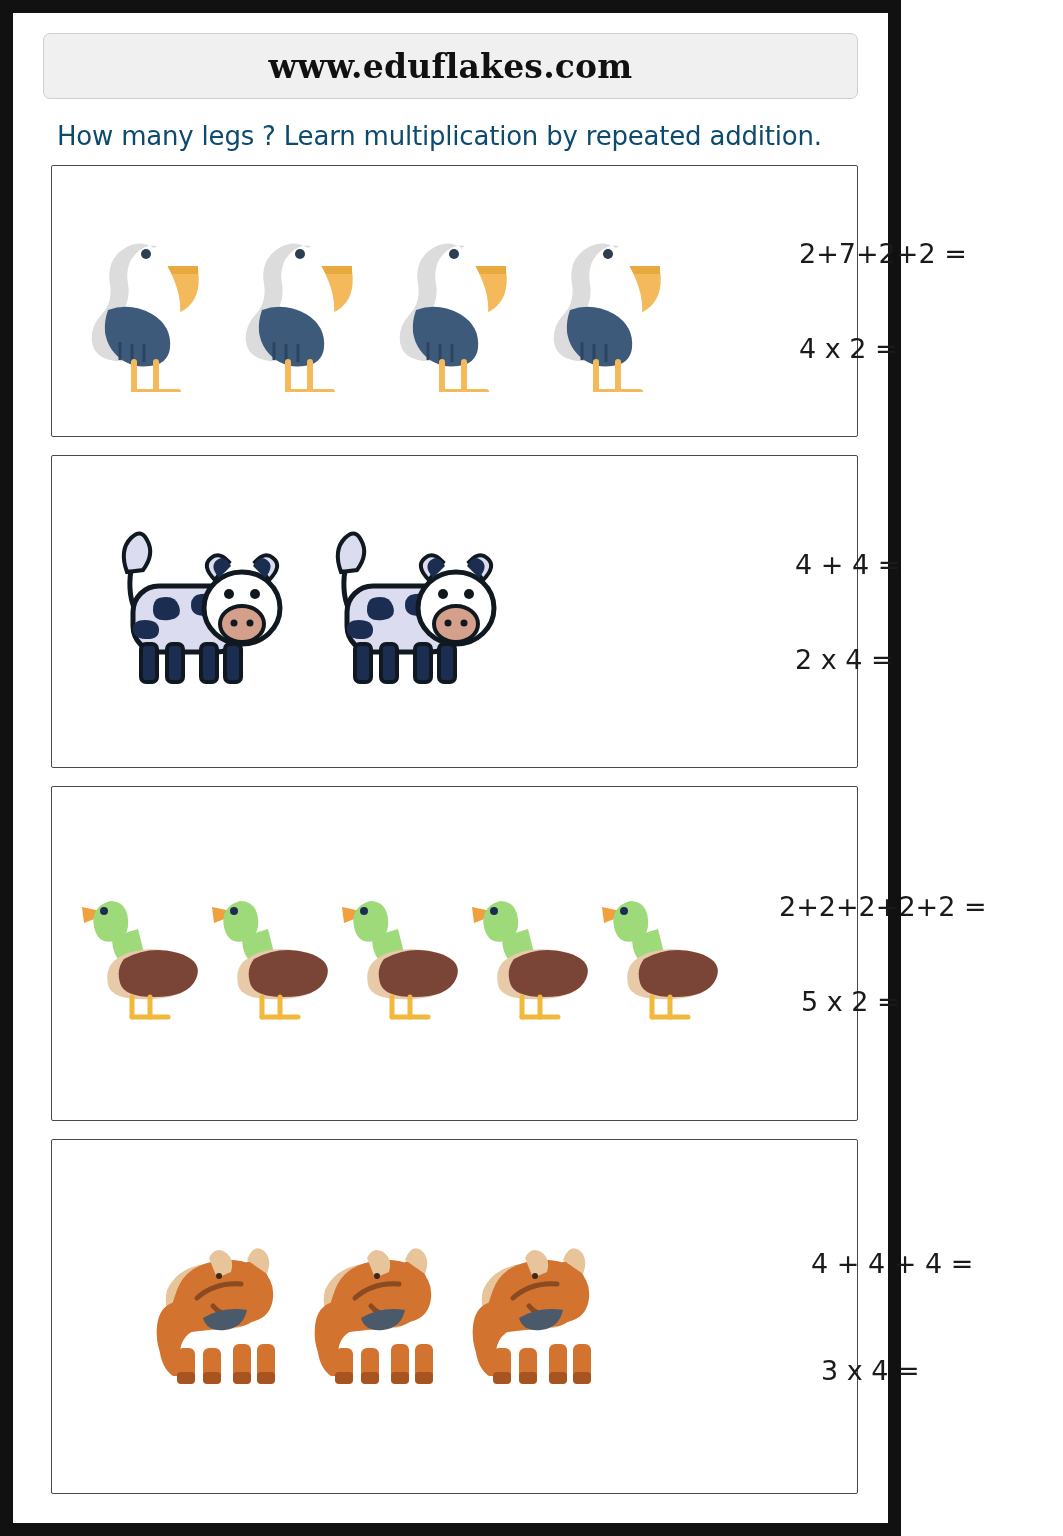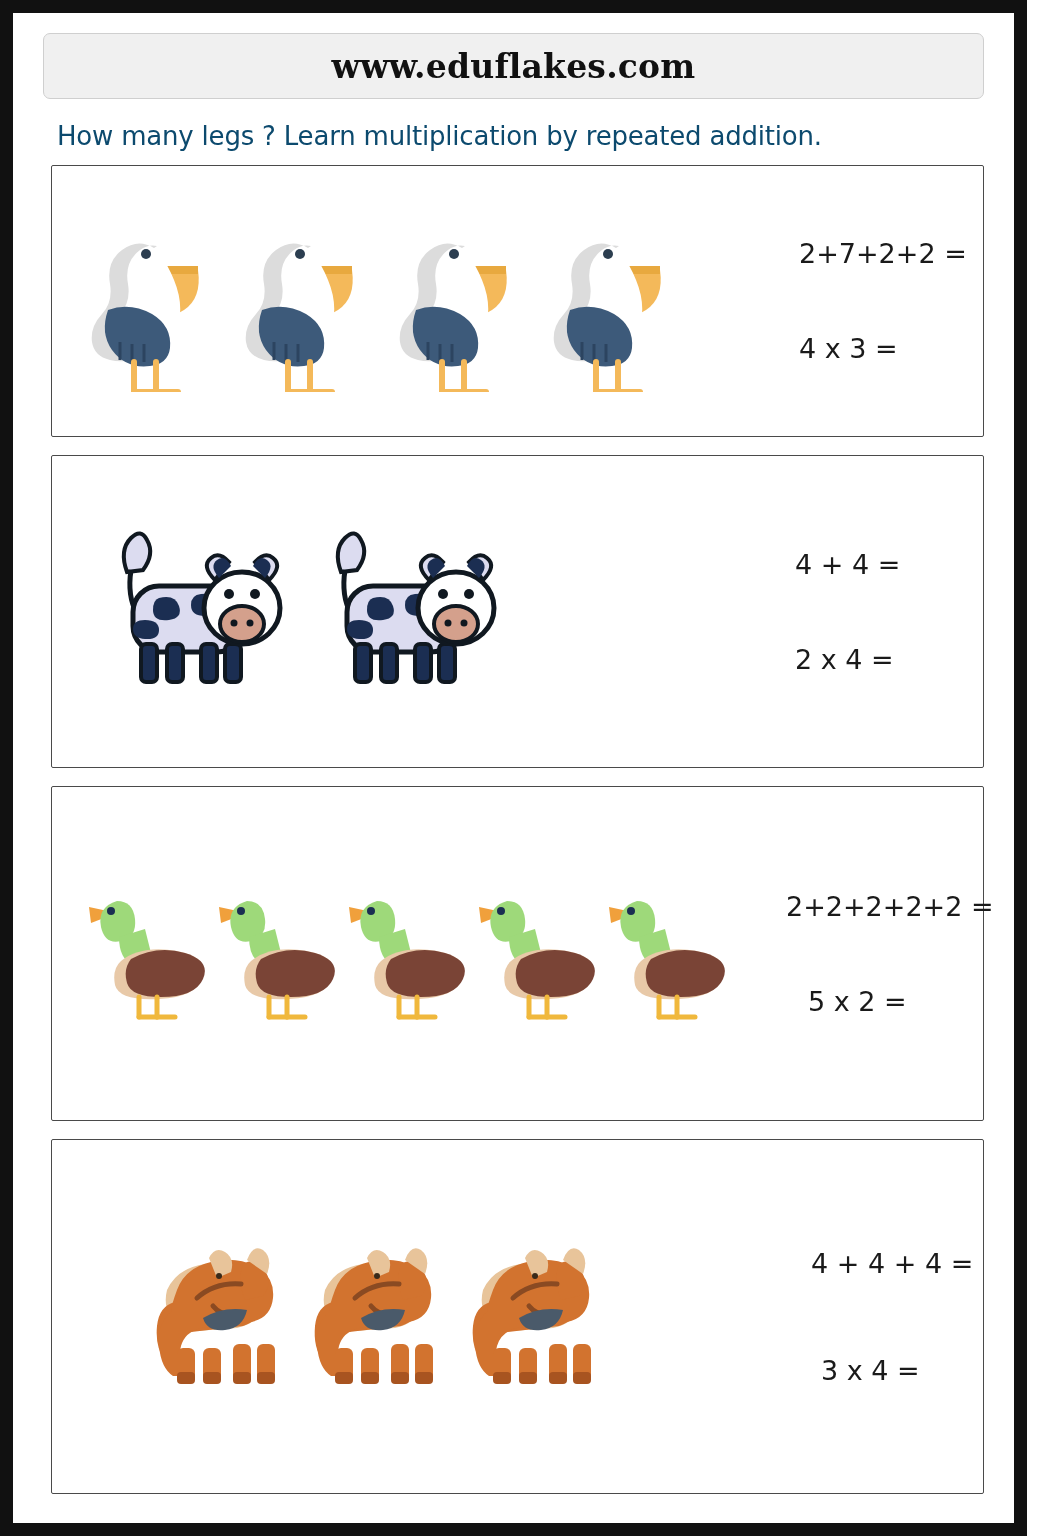--- a/index.html
+++ b/index.html
@@ -9,21 +9,21 @@
   }
   body {
     width: 1063px;
     height: 1536px;
     font-family: "DejaVu Sans", "Liberation Sans", sans-serif;
     color: #1a1a1a;
     overflow: hidden;
   }
   .page {
     position: relative;
-    width: 1027px;
+    width: 901px;
     height: 1536px;
     box-sizing: border-box;
     border: 13px solid #111111;
     background: #ffffff;
     padding: 0;
   }
   .inner {
     position: absolute;
     left: 0; top: 0; right: 0; bottom: 0;
     padding: 16px 24px 10px 24px;
@@ -56,21 +56,21 @@
     position: relative;
     border: 1.5px solid #4a4a4a;
     border-radius: 2px;
     box-sizing: border-box;
     margin: 0 6px 18px 14px;
     display: flex;
     align-items: stretch;
   }
   .box-1 { height: 272px; }
   .box-2 { height: 313px; }
-  .box-3 { height: 335px; padding-left: 7px; }
+  .box-3 { height: 335px; }
   .box-4 { height: 355px; padding-left: 40px; }
 
   .animals {
     flex: 0 0 715px;
     display: flex;
     align-items: center;
     padding-left: 28px;
     box-sizing: border-box;
   }
   .animals.cows { padding-left: 45px; gap: 24px; }
@@ -200,21 +200,21 @@
               <path d="M54 200 l22 0"></path>
               <path d="M76 170 l0 30"></path>
               <path d="M76 200 l22 0"></path>
             </g>
           </svg>
         </span>
 
       </div>
       <div class="equations">
         <div class="eq indent-a">2+7+2+2 =</div>
-        <div class="eq indent-a">4 x 3 =</div>
+        <div class="eq indent-a">4 x 2 =</div>
       </div>
     </div>
 
     <div class="problem-box box-2">
       <div class="animals cows">
 
         <span class="svg-wrap">
           <svg width="190" height="180" viewBox="0 0 190 180">
             <path d="M30 52 q-8 -22 4 -34 q10 -10 16 2 q8 14 -4 30 z" fill="#dcdcf0" stroke="#101820" stroke-width="4"></path>
             <path d="M34 50 q-4 26 6 44" stroke="#101820" stroke-width="5" fill="none"></path>

